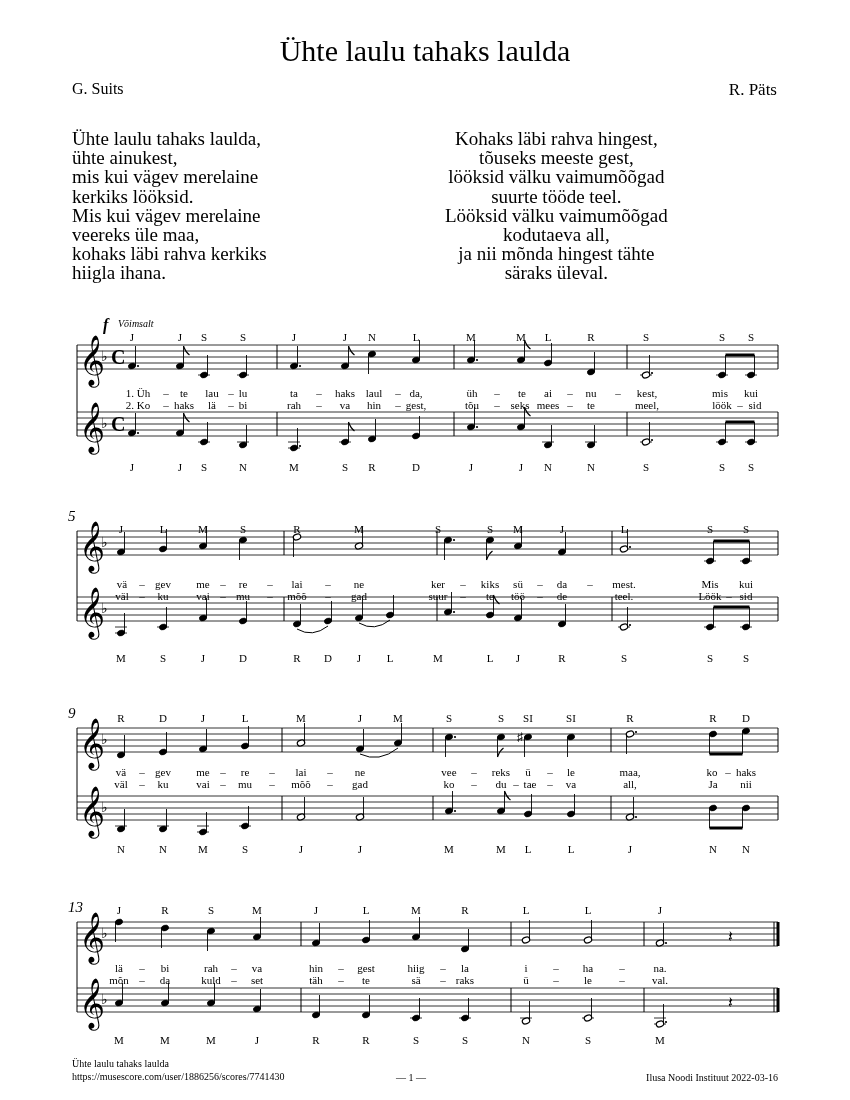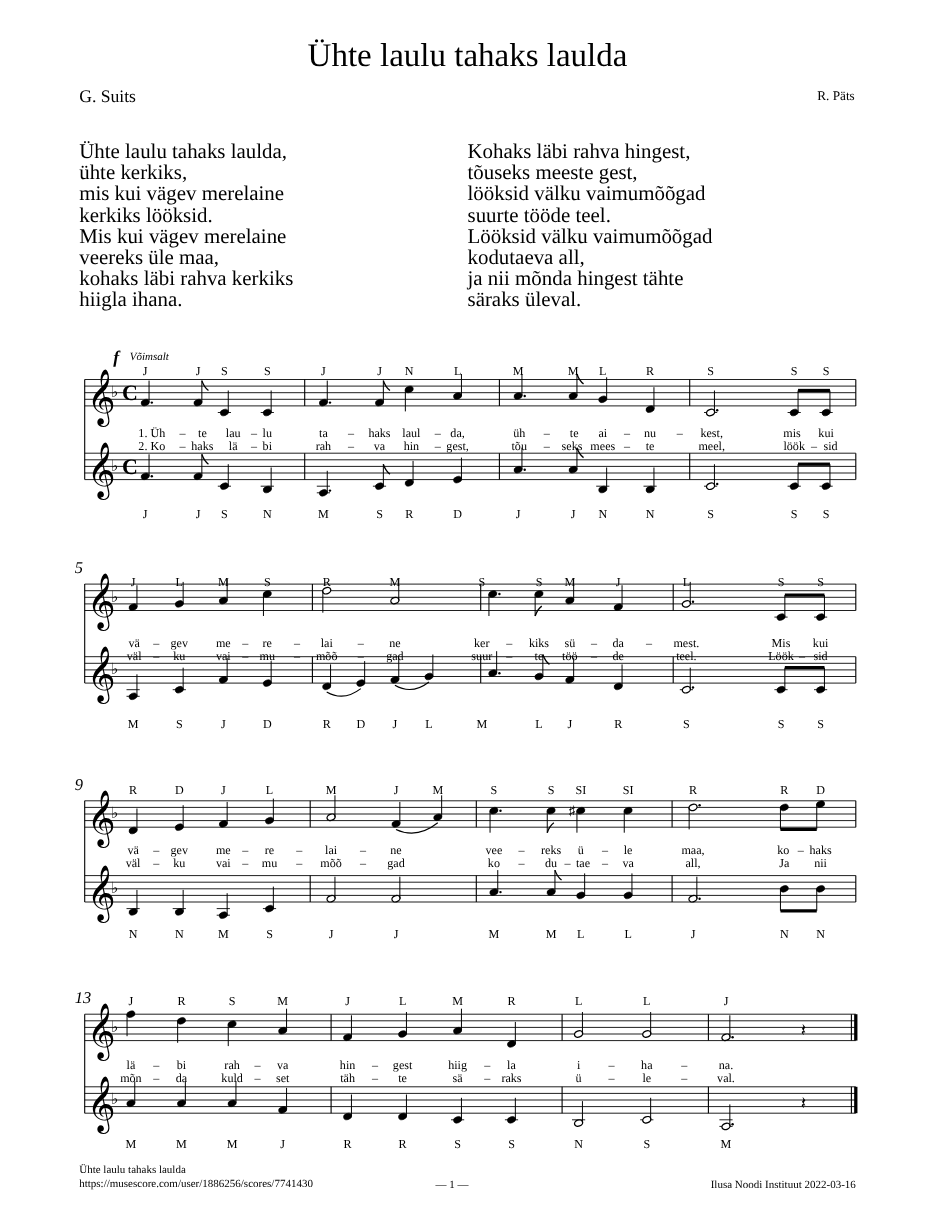--- a/index.html
+++ b/index.html
@@ -1,43 +1,43 @@
 <!DOCTYPE html>
 <html><head>
 <meta charset="utf-8">
 <style>
   html, body { margin:0; padding:0; background:#ffffff; }
   body { width:850px; height:1100px; position:relative; overflow:hidden; font-family:"DejaVu Serif","Liberation Serif",serif; color:#000; }
   .abs { position:absolute; }
   .title { left:0; width:850px; top:34px; text-align:center; font-family:"Liberation Serif",serif; font-size:30px; }
   .poet { left:72px; top:80px; font-family:"Liberation Serif",serif; font-size:16px; }
-  .composer { right:73px; top:80px; font-family:"Liberation Serif",serif; font-size:12px; }
+  .composer { right:73px; top:80px; font-family:"Liberation Serif",serif; font-size:17px; }
   .verse { font-family:"Liberation Serif",serif; font-size:19px; line-height:19.2px; }
   .verse div { white-space:nowrap; }
   .footer { font-family:"Liberation Serif",serif; font-size:10px; line-height:13px; }
   svg text { font-family:"Liberation Serif",serif; }
 </style>
 </head>
 <body>
 
 <div class="abs title">Ühte laulu tahaks laulda</div>
 <div class="abs poet">G. Suits</div>
 <div class="abs composer">R. Päts</div>
 
 <div class="abs verse" style="left:72px; top:129px;">
   <div>Ühte laulu tahaks laulda,</div>
-  <div>ühte kerkiks,</div>
+  <div>ühte ainukest,</div>
   <div>mis kui vägev merelaine</div>
   <div>kerkiks lööksid.</div>
   <div>Mis kui vägev merelaine</div>
   <div>veereks üle maa,</div>
   <div>kohaks läbi rahva kerkiks</div>
   <div>hiigla ihana.</div>
 </div>
-<div class="abs verse" style="left:425px; top:129px;">
+<div class="abs verse" style="left:445px; top:129px;text-align:center;">
   <div>Kohaks läbi rahva hingest,</div>
   <div>tõuseks meeste gest,</div>
   <div>lööksid välku vaimumõõgad</div>
   <div>suurte tööde teel.</div>
   <div>Lööksid välku vaimumõõgad</div>
   <div>kodutaeva all,</div>
   <div>ja nii mõnda hingest tähte</div>
   <div>säraks üleval.</div>
 </div>
 

